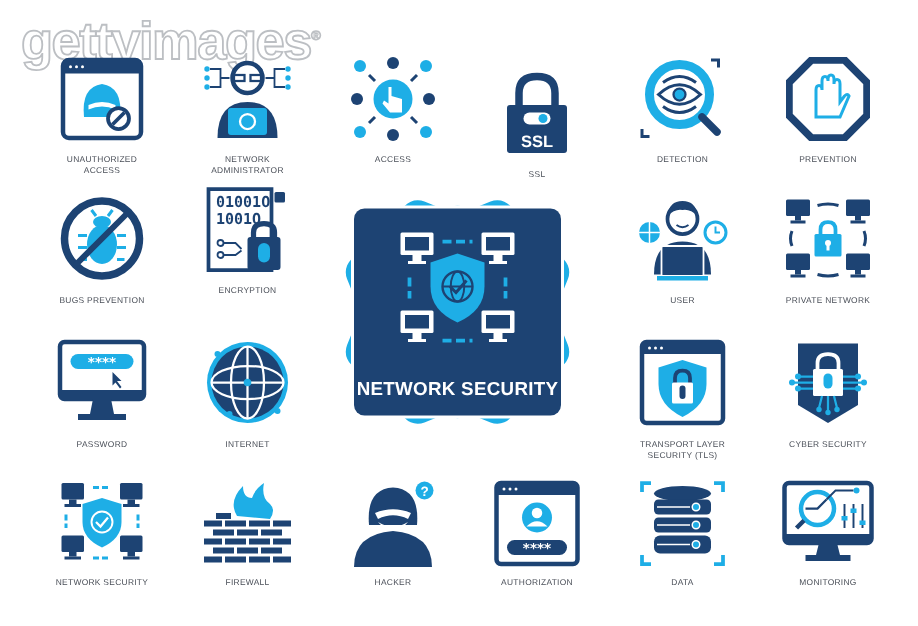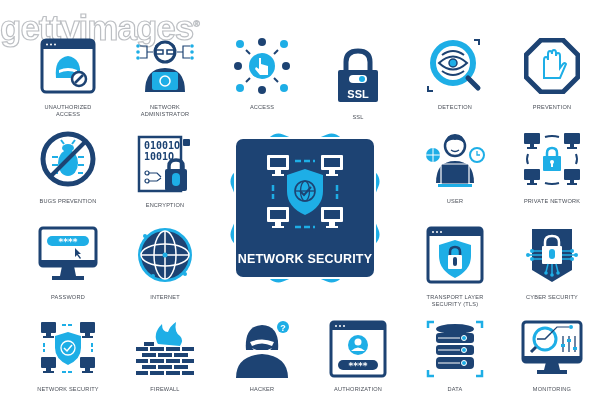--- a/index.html
+++ b/index.html
@@ -1,20 +1,20 @@
 <!DOCTYPE html>
 <html><head>
 <meta charset="utf-8">
 <style>
   html,body{margin:0;padding:0;}
   body{width:612px;height:417px;background:#ffffff;position:relative;overflow:hidden;font-family:"Liberation Sans",sans-serif;}
   .cell{position:absolute;width:96px;text-align:center;}
   .icon{position:absolute;left:50%;transform:translateX(-50%);}
   .label{position:absolute;left:0;width:96px;text-align:center;font-size:5.6px;letter-spacing:0.2px;color:#4a4f58;line-height:7px;text-transform:uppercase;}
-  .watermark{position:absolute;left:0;top:8px;font-size:35px;font-weight:bold;color:#ffffff;letter-spacing:-1px;
+  .watermark{position:absolute;left:14px;top:8px;font-size:35px;font-weight:bold;color:#ffffff;letter-spacing:-1px;
     -webkit-text-stroke:1.2px #b9bcc0;opacity:0.95;font-family:"Liberation Sans",sans-serif;}
   .watermark sup{font-size:9px;-webkit-text-stroke:0.6px #b9bcc0;}
   .center{position:absolute;left:232px;top:135px;width:146px;height:146px;}
   .center-title{position:absolute;left:0;width:146px;top:117px;text-align:center;color:#ffffff;font-weight:bold;font-size:12.5px;letter-spacing:0.2px;font-family:"Liberation Sans",sans-serif;}
 </style>
 </head>
 <body>
 
 <div class="watermark"><span>gettyimages</span><sup>®</sup></div>
 
@@ -111,21 +111,21 @@
   <svg class="icon" style="top:0" width="56" height="56" viewBox="0 0 56 56">
     <circle cx="28" cy="28" r="25" fill="#fff" stroke="#1d4373" stroke-width="5"></circle>
     <ellipse cx="28" cy="32" rx="10" ry="13" fill="#1eaee6"></ellipse>
     <ellipse cx="28" cy="17" rx="6" ry="4" fill="#1eaee6"></ellipse>
     <path d="M18 26 H12 M18 34 H12 M18 42 H13 M38 26 H44 M38 34 H44 M38 42 H43 M24 13 L21 9 M32 13 L35 9" stroke="#1eaee6" stroke-width="2"></path>
     <line x1="10" y1="46" x2="46" y2="10" stroke="#1d4373" stroke-width="4"></line>
   </svg>
   <div class="label" style="top:67px"><span>BUGS PREVENTION</span></div>
 </div>
 
-<div class="cell" style="left:117px;top:135px;height:80px;">
+<div class="cell" style="left:117px;top:124px;height:80px;">
   <svg class="icon" style="top:0" width="56" height="58" viewBox="0 0 56 58">
     <path d="M2 2 H44 V56 H2 Z" fill="#fff" stroke="#1d4373" stroke-width="2.5"></path>
     <rect x="46" y="4" width="7" height="7" rx="1" fill="#1d4373"></rect>
     <text x="7" y="14" fill="#1d4373" font-size="10" font-weight="bold" font-family="DejaVu Sans Mono, monospace">01001O</text>
     <text x="7" y="25" fill="#1d4373" font-size="10" font-weight="bold" font-family="DejaVu Sans Mono, monospace">1001O</text>
     <path d="M32 36 V31 Q32 25 39 25 Q46 25 46 31 V36" fill="none" stroke="#1d4373" stroke-width="3.5"></path>
     <rect x="28" y="34" width="22" height="22" rx="2" fill="#1d4373"></rect>
     <rect x="35" y="38" width="8" height="13" rx="4" fill="#1eaee6"></rect>
     <circle cx="10" cy="38" r="2" fill="none" stroke="#1d4373" stroke-width="1.2"></circle>
       <circle cx="10" cy="46" r="2" fill="none" stroke="#1d4373" stroke-width="1.2"></circle>

